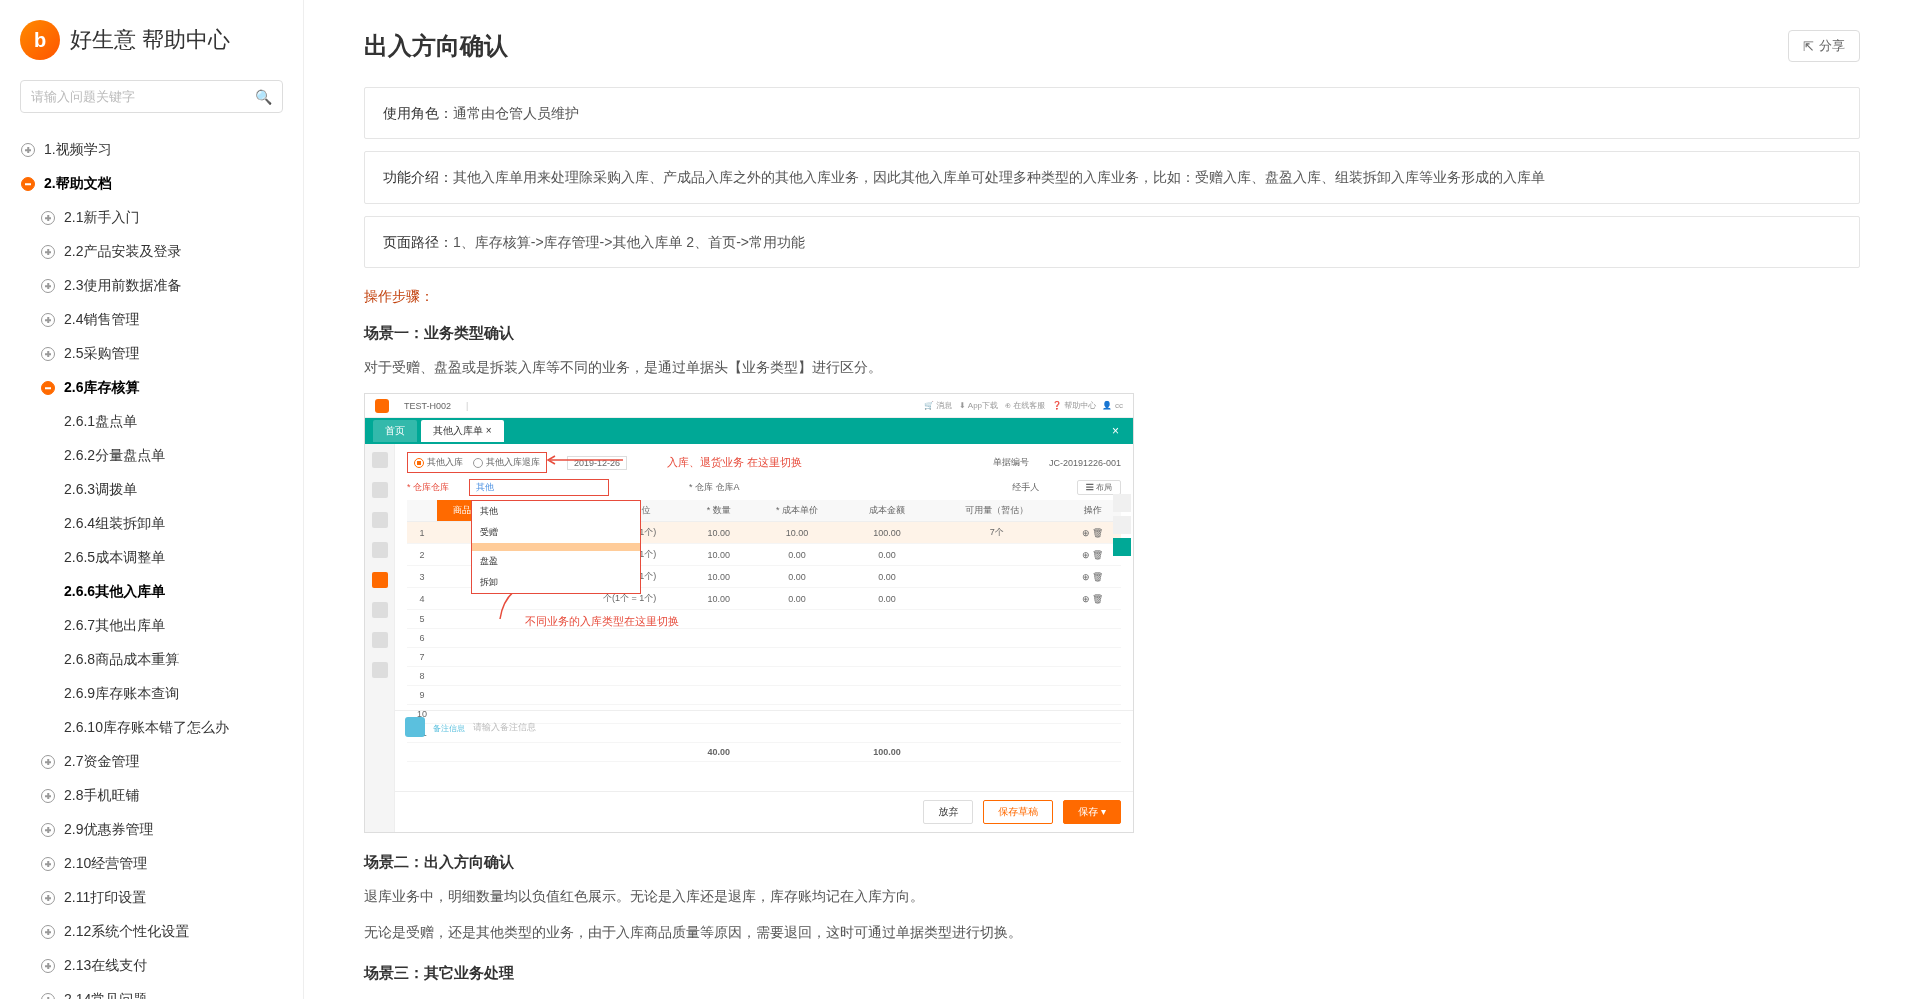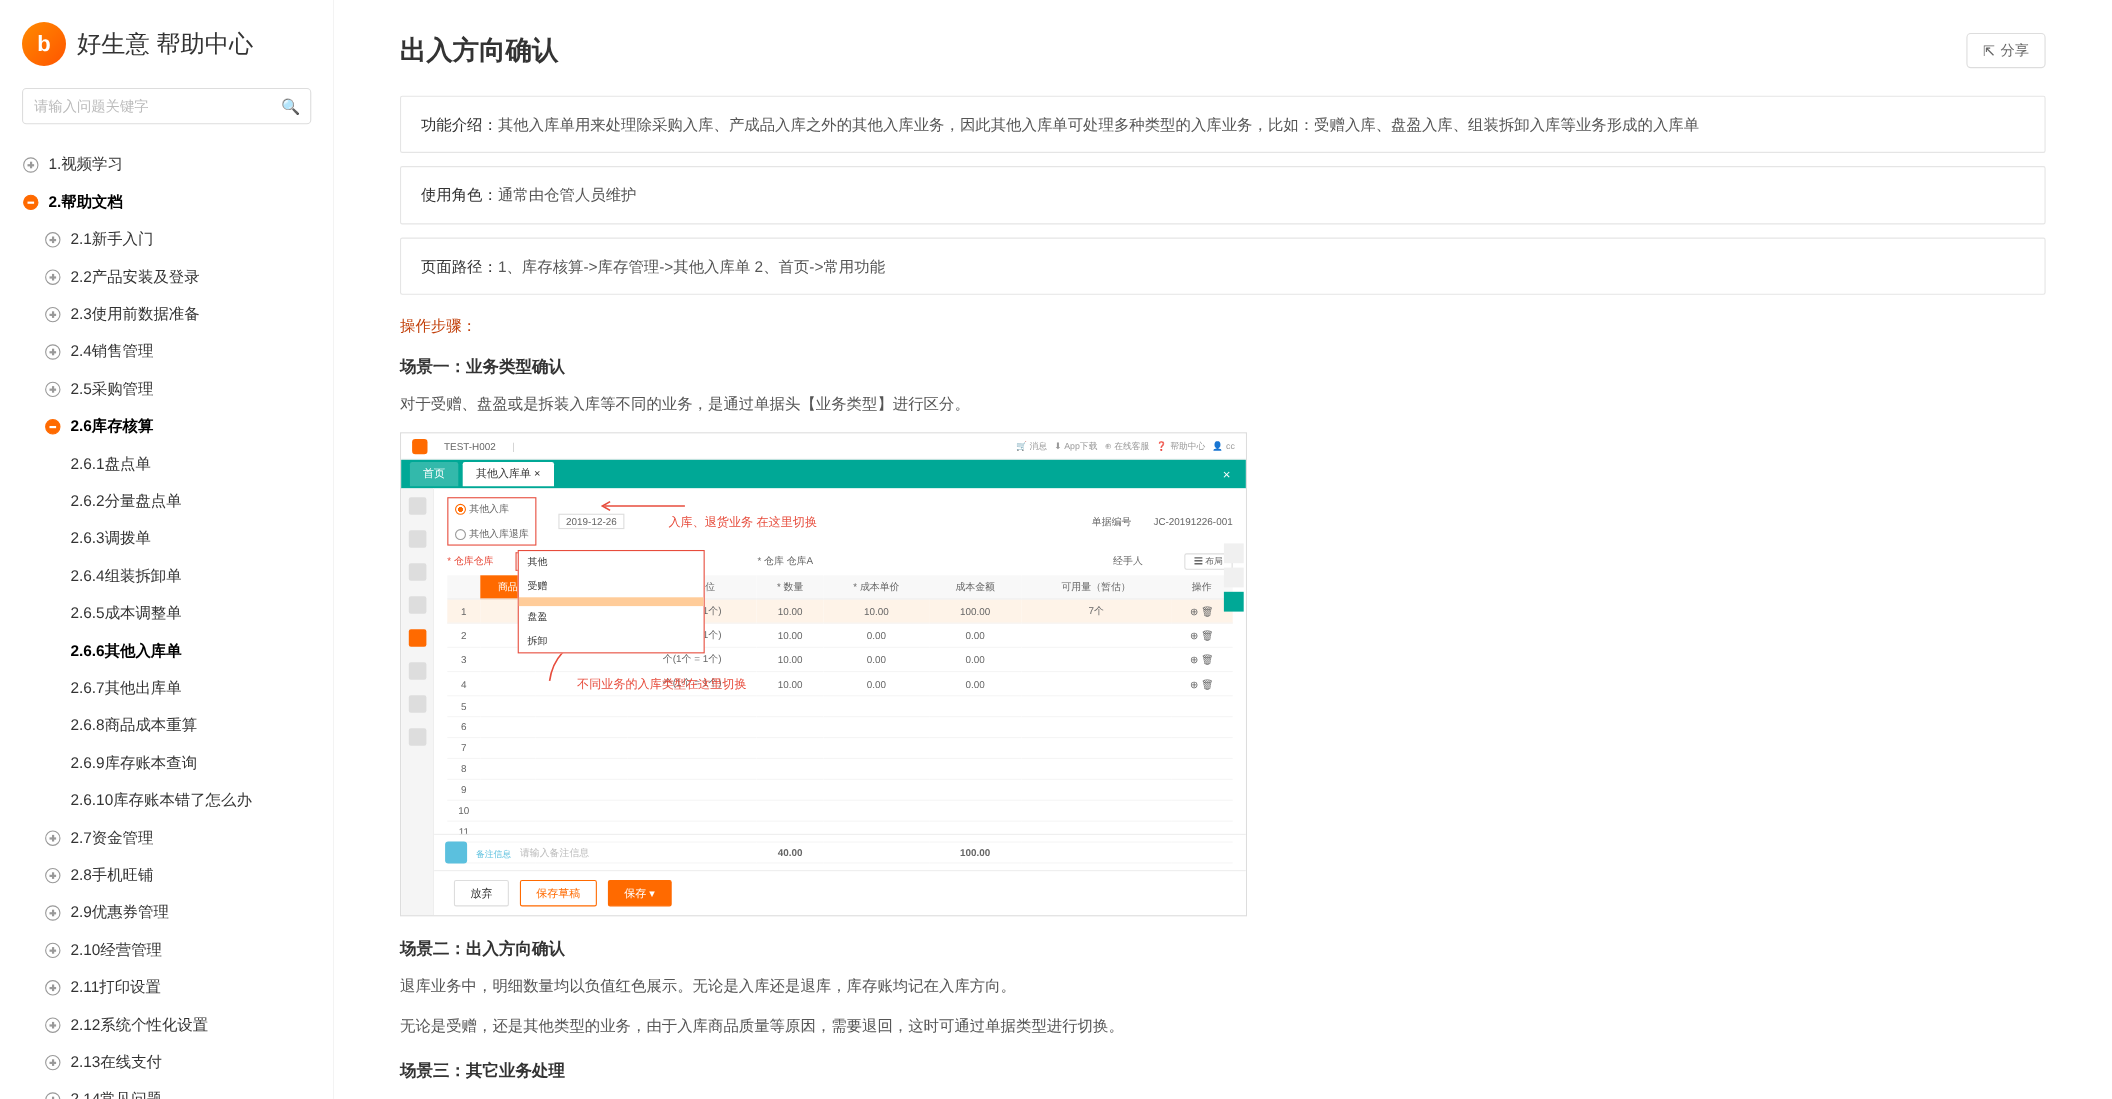--- a/index.html
+++ b/index.html
@@ -37,36 +37,36 @@
 .ss-logo { width: 14px; height: 14px; background: #ff6a00; border-radius: 3px; }
 .ss-tabs { height: 26px; background: #00a896; display: flex; align-items: center; padding: 0 8px; gap: 4px; }
 .ss-tab { padding: 4px 12px; background: rgba(255,255,255,0.2); color: #fff; font-size: 10px; border-radius: 2px 2px 0 0; }
 .ss-tab.active { background: #fff; color: #333; }
 .ss-body { display: flex; height: calc(100% - 50px); }
 .ss-sidenav { width: 30px; background: #f5f5f5; border-right: 1px solid #eee; display: flex; flex-direction: column; align-items: center; padding-top: 8px; gap: 14px; }
 .ss-sidenav-item { width: 16px; height: 16px; background: #ddd; border-radius: 2px; }
 .ss-sidenav-item.active { background: #ff6a00; }
 .ss-content { flex: 1; padding: 8px 12px; background: #fff; position: relative; }
 .ss-header-row { display: flex; gap: 20px; font-size: 9px; color: #666; margin-bottom: 6px; align-items: center; }
-.ss-redbox { border: 1.5px solid #e74c3c; padding: 3px 6px; display: inline-flex; gap: 10px; font-size: 9px; flex-direction: column; }
+.ss-redbox { border: 1.5px solid #e74c3c; padding: 3px 6px; display: inline-flex; gap: 10px; font-size: 9px; }
 .ss-radio { display: inline-flex; align-items: center; gap: 3px; }
 .ss-radio::before { content: ''; width: 8px; height: 8px; border: 1px solid #999; border-radius: 50%; }
 .ss-radio.checked::before { background: radial-gradient(circle,#ff6a00 40%,transparent 42%); border-color: #ff6a00; }
 .ss-annotation { position: absolute; color: #e74c3c; font-size: 11px; }
 .ss-dropdown { position: absolute; border: 1.5px solid #e74c3c; background: #fff; width: 170px; font-size: 9px; z-index: 10; }
 .ss-dropdown-item { padding: 4px 8px; }
 .ss-dropdown-item.hover { background: #ffcc99; }
 .ss-table { width: 100%; border-collapse: collapse; font-size: 9px; margin-top: 4px; }
 .ss-table th { background: #f8f8f8; padding: 4px; text-align: center; color: #666; border-bottom: 1px solid #eee; font-weight: normal; }
 .ss-table td { padding: 4px; text-align: center; color: #666; border-bottom: 1px solid #f5f5f5; height: 18px; }
 .ss-table tr:first-child td { background: #fef3e8; }
 .ss-footer { position: absolute; bottom: 0; left: 30px; right: 0; }
 .ss-memo { padding: 6px 10px; border-top: 1px solid #eee; font-size: 9px; color: #bbb; display: flex; align-items: center; gap: 8px; }
 .ss-memo-icon { width: 20px; height: 20px; background: #5bc0de; border-radius: 3px; }
-.ss-buttons { padding: 8px 12px; border-top: 1px solid #eee; background: #fff; }
+.ss-buttons { padding: 8px 12px; text-align: right; border-top: 1px solid #eee; background: #fff; margin-top: 48px; }
 .ss-btn { display: inline-block; padding: 4px 14px; font-size: 10px; border: 1px solid #ddd; border-radius: 2px; margin-left: 6px; }
 .ss-btn.orange-outline { border-color: #ff6a00; color: #ff6a00; }
 .ss-btn.orange { background: #ff6a00; color: #fff; border-color: #ff6a00; }
 .ss-sideicons { position: absolute; right: 0; top: 50px; width: 20px; }
 .ss-sideicon { width: 18px; height: 18px; background: #f0f0f0; margin-bottom: 4px; }
 .ss-sideicon.teal { background: #00a896; }
 </style>
 </head>
 <body>
 
@@ -215,24 +215,24 @@
   <main class="main">
     <div class="page-header">
       <h1 class="page-title">出入方向确认</h1>
       <button class="share-btn">
         <span>⇱</span>
         <span>分享</span>
       </button>
     </div>
 
     <div class="info-box">
+      <span class="label">使用角色：</span><span>通常由仓管人员维护</span>
+    </div>
+    <div class="info-box">
       <span class="label">功能介绍：</span><span>其他入库单用来处理除采购入库、产成品入库之外的其他入库业务，因此其他入库单可处理多种类型的入库业务，比如：受赠入库、盘盈入库、组装拆卸入库等业务形成的入库单</span>
-    </div>
-    <div class="info-box">
-      <span class="label">使用角色：</span><span>通常由仓管人员维护</span>
     </div>
     <div class="info-box">
       <span class="label">页面路径：</span><span>1、库存核算-&gt;库存管理-&gt;其他入库单 2、首页-&gt;常用功能</span>
     </div>
 
     <p class="steps-title">操作步骤：</p>
     <p class="scene-title">场景一：业务类型确认</p>
     <p class="scene-text">对于受赠、盘盈或是拆装入库等不同的业务，是通过单据头【业务类型】进行区分。</p>
 
     <div class="screenshot">

